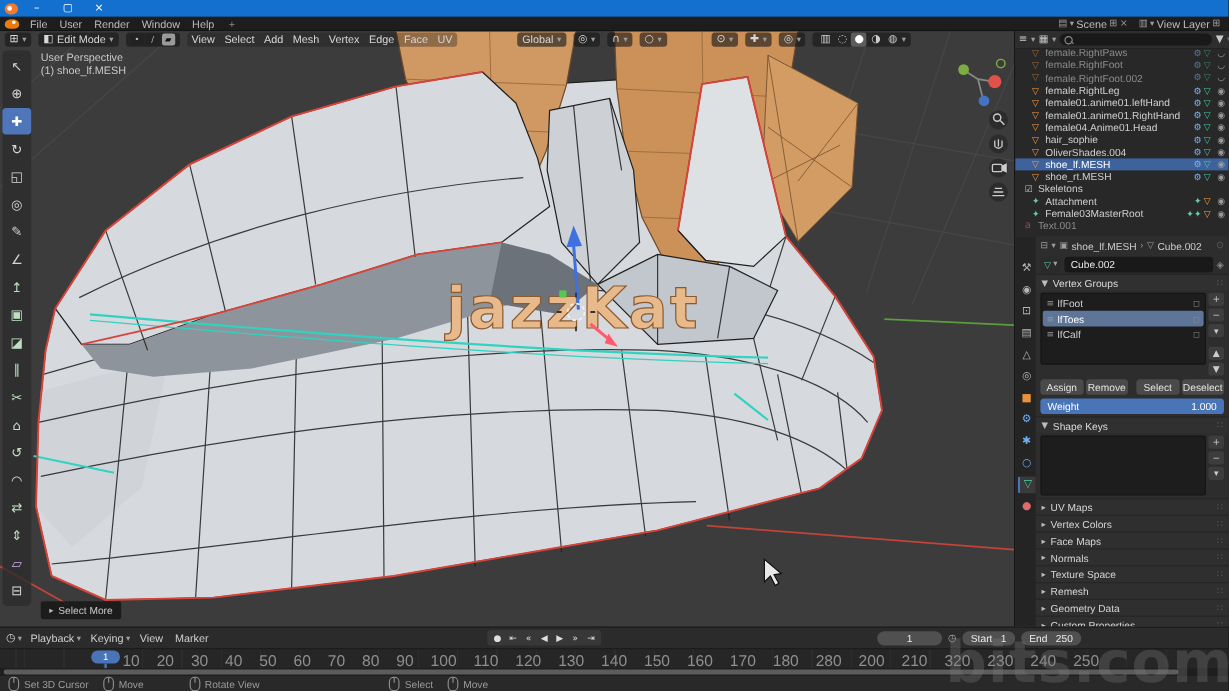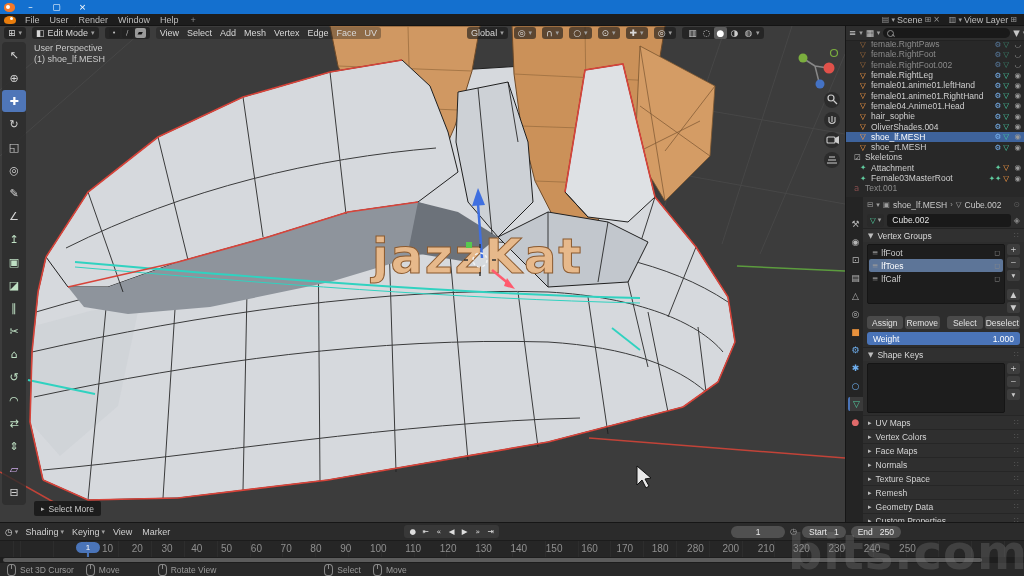--- a/index.html
+++ b/index.html
@@ -35,21 +35,21 @@
   
   .vp-header{position:absolute;left:0;top:0;width:845px;height:14px;display:flex;align-items:center;gap:6px;padding:0 4px;font-size:9px;color:#d8d8d8;z-index:10;box-sizing:border-box;}
   .hdr-grp{display:flex;align-items:center;gap:3px;background:rgba(24,24,24,.62);border-radius:3px;padding:0 4px;height:12px;white-space:nowrap;}
   .hdr-menus{display:flex;align-items:center;background:rgba(24,24,24,.35);border-radius:3px;height:12px;}
   .hdr-menus span{padding:0 4px;}
   .caret{font-size:7px;color:#9f9f9f;}
   .msel-btn{width:11px;height:10px;background:#222;border-radius:2px;display:flex;align-items:center;justify-content:center;font-size:7px;color:#bbb;}
   .msel-btn.active{background:#9a9a9a;color:#111;}
   .shade-btn{width:13px;height:12px;display:flex;align-items:center;justify-content:center;font-size:9px;color:#ccc;}
   .shade-btn.active{background:#5c5c5c;border-radius:2px;color:#fff;}
-  .sp-orient{margin-left:80px;}
+  .sp-orient{margin-left:44px;}
   .sp-right{margin-left:auto;}
   .sp-end{margin-right:82px;}
 
   
   .vp-toolbar{position:absolute;left:2px;top:16px;width:24px;z-index:10;display:flex;flex-direction:column;gap:1px;background:rgba(44,44,44,.8);border-radius:4px;padding:2px 0;}
   .tool-btn{width:24px;height:22px;display:flex;align-items:center;justify-content:center;font-size:11px;color:#d5d5d5;border-radius:3px;}
   .tool-btn.active{background:#4f76b8;color:#fff;}
   .tool-btn.gn{color:#bfe0c4;}
   .tool-btn.pu{color:#cbaaе8;}
   .tool-btn.pu{color:#cbaae8;}
@@ -121,21 +121,21 @@
   .tl-header{height:17px;display:flex;align-items:center;gap:7px;padding:0 5px;font-size:9px;color:#cfcfcf;box-sizing:border-box;}
   .tl-menu{display:flex;align-items:center;gap:2px;white-space:nowrap;}
   .transport{display:flex;align-items:center;background:#383838;border-radius:3px;height:13px;padding:0 2px;}
   .tp-btn{width:13px;text-align:center;font-size:7.5px;color:#dedede;}
   .tlbox{display:flex;align-items:center;gap:7px;background:#505050;border-radius:7px;height:12px;padding:0 7px;font-size:8.5px;color:#ececec;white-space:nowrap;}
   .tlframe{justify-content:center;width:40px;}
   .tl-right{display:flex;align-items:center;gap:5px;margin-right:118px;}
   .flex1{flex:1;}
   .tl-ruler{position:relative;height:17px;background:#262626;border-top:1px solid #1c1c1c;box-sizing:border-box;
             background-image:repeating-linear-gradient(90deg,#2d2d2d 0 1px,transparent 1px 32.8px);background-position:20px 0;}
-  .ruler-labels{position:absolute;left:102px;right:108px;top:2px;display:flex;justify-content:space-between;font-size:10px;color:#8f8f8f;}
+  .ruler-labels{position:absolute;left:102px;right:108px;top:2px;display:flex;justify-content:space-between;font-size:13px;color:#8f8f8f;}
   .frame-pill{position:absolute;left:76px;top:1px;width:24px;height:11px;background:#4a74b8;border-radius:6px;color:#fff;font-size:8px;display:flex;align-items:center;justify-content:center;}
   .playhead{position:absolute;left:87px;top:12px;bottom:0;width:2px;background:#4a74b8;}
 
   .hscroll{position:relative;height:6px;background:#1e1e1e;}
   .hthumb{position:absolute;left:3px;right:42px;top:1px;height:4px;background:#5c5c5c;border-radius:2px;}
 
   
   .statusbar{height:13px;background:#292929;display:flex;align-items:center;font-size:8.5px;color:#9a9a9a;padding:0 7px;gap:5px;}
   .hint{display:flex;align-items:center;gap:4px;white-space:nowrap;}
   .hint.g1{margin-left:26px;} .hint.g2{margin-left:96px;}
@@ -694,21 +694,21 @@
 
   <div class="timeline">
     <div class="tl-header">
       <span class="tl-menu">
           <span class="sym">◷</span>
           <span class="caret sym">▾</span>
         </span>
       <span style="display:flex;gap:8px">
 
       <span class="tl-menu">
-            <span>Shading</span>
+            <span>Playback</span>
             <span class="caret sym">▾</span>
           </span>
           <span class="tl-menu">
             <span>Keying</span>
             <span class="caret sym">▾</span>
           </span>
           <span class="tl-menu">
             <span>View</span>
             <span class="caret sym"></span>
           </span>

